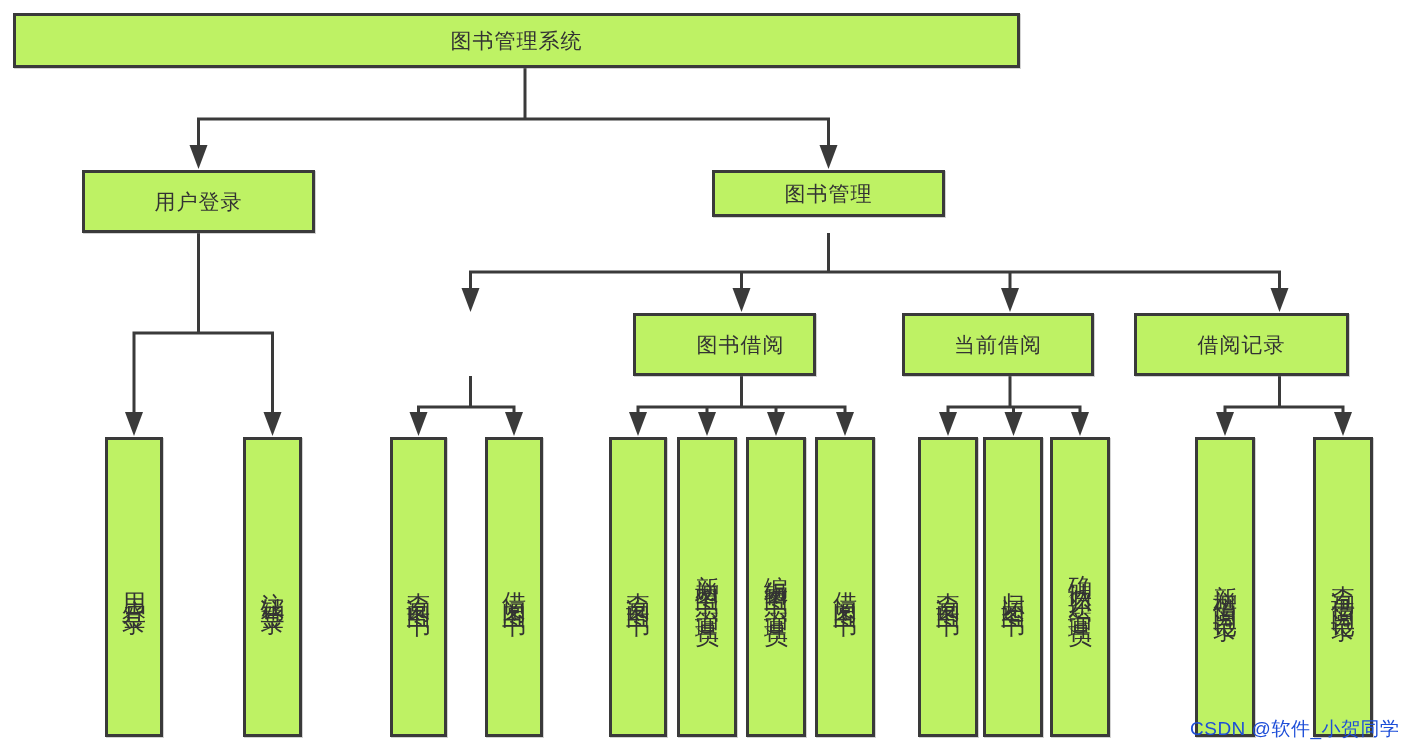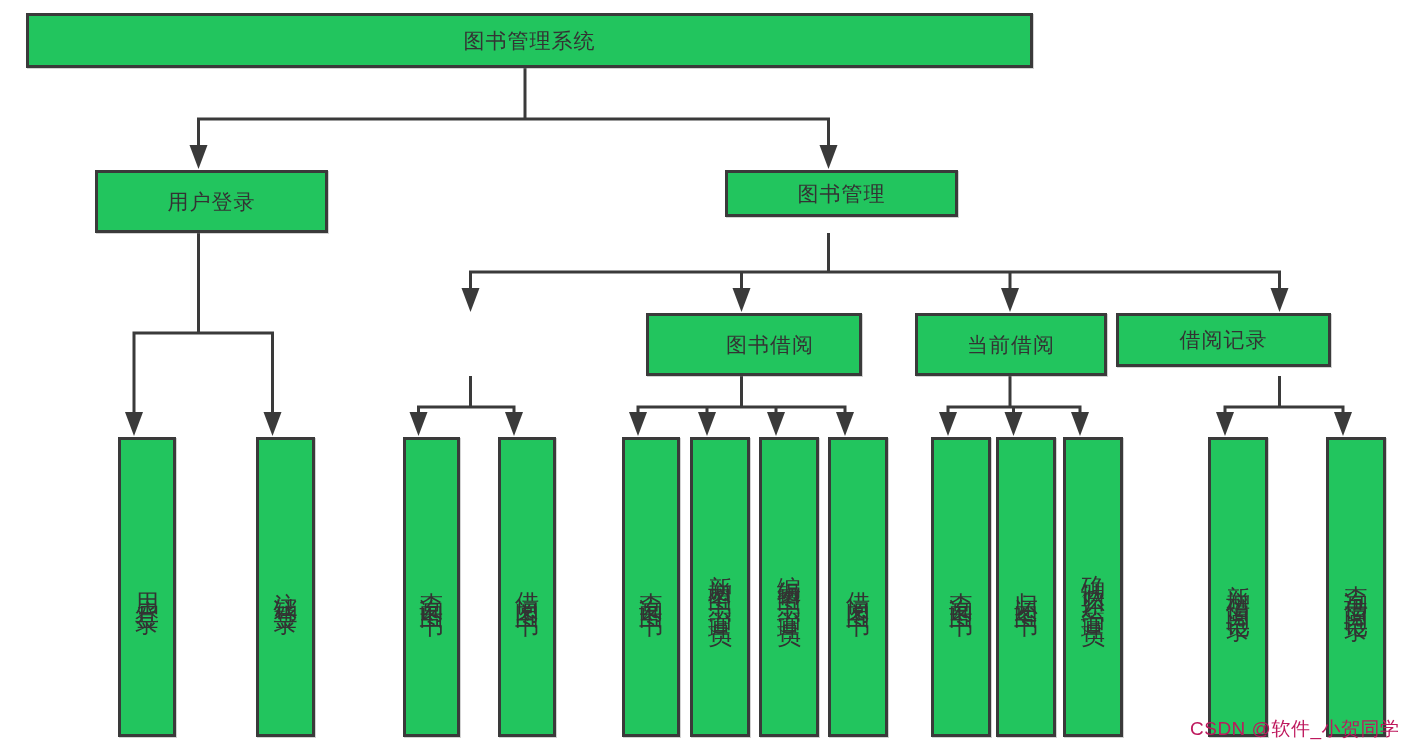--- a/index.html
+++ b/index.html
@@ -2,33 +2,32 @@
 <html><head>
 <meta charset="utf-8">
 <style>
   html,body{margin:0;padding:0;background:#ffffff;}
   #canvas{
     position:relative;width:1405px;height:747px;background:#ffffff;overflow:hidden;
     font-family:"Liberation Sans",sans-serif;color:#333333;
   }
   #wires{position:absolute;left:0;top:0;z-index:0;}
   .node{
-    position:absolute;box-sizing:border-box;border:3px solid #3a3a3a;background:#22c55e;
+    position:absolute;box-sizing:border-box;border:3px solid #3a3a3a;background:#bef264;
     display:flex;align-items:center;justify-content:center;z-index:1;
     box-shadow:1px 1px 0 rgba(130,130,130,0.35);
-    margin-left:13px;
   }
   .hlabel{font-size:21px;letter-spacing:1px;white-space:nowrap;}
   .leaf .vlabel{
     writing-mode:vertical-rl;text-orientation:upright;
     font-size:24px;letter-spacing:7px;line-height:1;white-space:nowrap;
   }
   #watermark{
     position:absolute;left:1190px;top:716px;z-index:2;
-    font-size:19px;color:#be185d;white-space:nowrap;letter-spacing:0.5px;
+    font-size:19px;color:#1d4ed8;white-space:nowrap;letter-spacing:0.5px;
   }
 </style>
 </head>
 <body>
 
 <div id="canvas">
 
   <svg id="wires" width="1405" height="747" viewBox="0 0 1405 747">
     <g stroke="#3a3a3a" stroke-width="3" fill="none">
 
@@ -85,27 +84,27 @@
     <span class="hlabel">图书管理系统</span>
   </div>
 
   <div class="node" style="left:82px;top:170px;width:233px;height:63px;">
     <span class="hlabel">用户登录</span>
   </div>
   <div class="node" style="left:712px;top:170px;width:233px;height:47px;">
     <span class="hlabel">图书管理</span>
   </div>
 
-  <div class="node" style="left:633px;top:313px;width:216px;height:63px;padding-left:32px;">
+  <div class="node" style="left:633px;top:313px;width:183px;height:63px;padding-left:32px;">
     <span class="hlabel">图书借阅</span>
   </div>
   <div class="node" style="left:902px;top:313px;width:192px;height:63px;">
     <span class="hlabel">当前借阅</span>
   </div>
-  <div class="node" style="left:1103px;top:313px;width:215px;height:54px;text-align:right;">
+  <div class="node" style="left:1134px;top:313px;width:215px;height:63px;text-align:right;">
     <span class="hlabel">借阅记录</span>
   </div>
 
   <div class="node leaf" style="left:105px;top:437px;width:58px;height:300px;">
     <span class="vlabel">用户登录</span>
   </div>
   <div class="node leaf" style="left:243px;top:437px;width:59px;height:300px;">
     <span class="vlabel">注销登录</span>
   </div>
 

